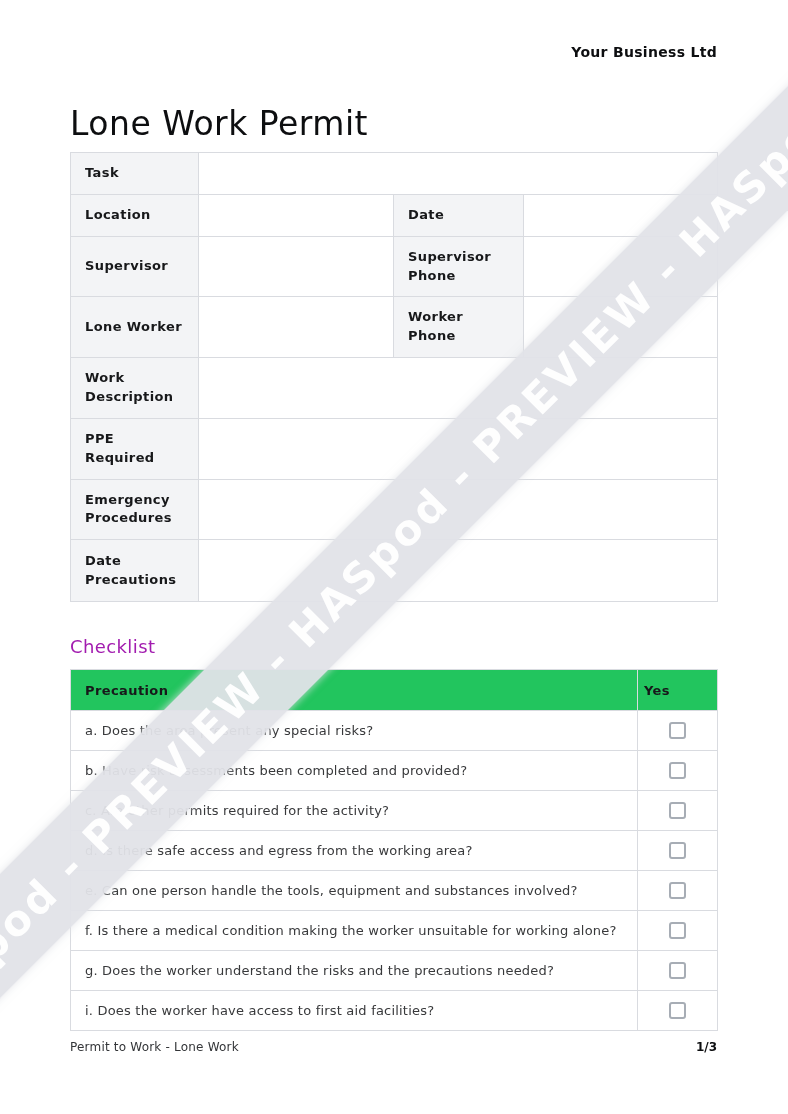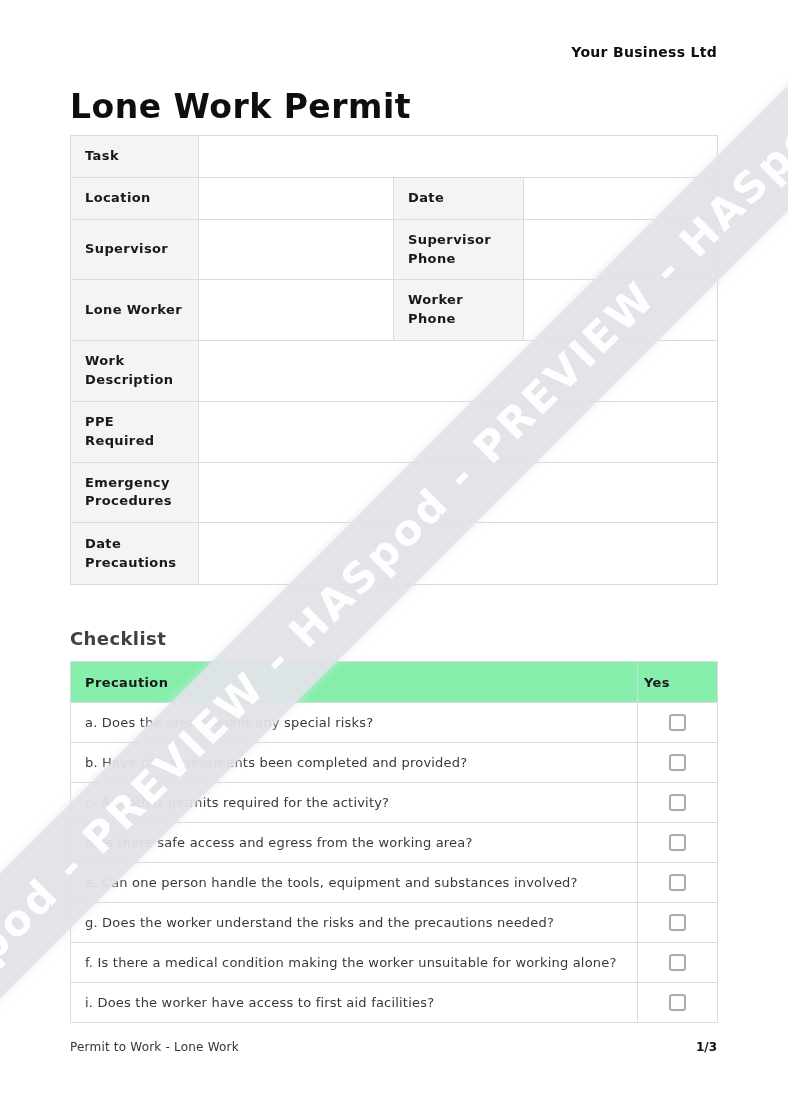--- a/index.html
+++ b/index.html
@@ -17,23 +17,23 @@
   .content { padding: 44px 71px 0 70px; }
 
   .company {
     text-align: right;
     font-size: 14px;
     font-weight: bold;
     letter-spacing: 0.3px;
     color: #0d0e10;
   }
   .title {
-    margin-top: 28px;
+    margin-top: 45px;
     font-size: 33px;
-    font-weight: bold;
+    font-weight: normal;
     letter-spacing: 0.5px;
     color: #0d0e10;
     line-height: 1.15;
   }
 
   table { border-collapse: collapse; width: 100%; table-layout: fixed; }
   td { border: 1px solid #d9dbe0; vertical-align: middle; }
 
   .form-table { margin-top: 9px; }
   .form-table td.lbl {
@@ -44,31 +44,31 @@
     line-height: 1.45;
     padding: 11px 14px;
     color: #17181a;
   }
   .form-table td.val { background: #ffffff; padding: 11px 14px; font-size: 13px; }
   tr.h42 { height: 42px; } tr.h40 { height: 40px; } tr.h55 { height: 55px; }
   tr.h43 { height: 43px; margin-left: 36px; } tr.h54 { height: 54px; } tr.h59 { height: 59px; }
   tr.h62 { height: 62px; }
 
   .section-heading {
-    margin-top: 43px;
+    margin-top: 34px;
     font-size: 18px;
-    font-weight: bold;
+    font-weight: normal;
     letter-spacing: 0.4px;
-    color: #404040;
+    color: #a21caf;
   }
 
   .check-table { margin-top: 12px; }
   .check-table td { height: 40px; }
   .check-table td.head {
-    background: #86efac;
+    background: #22c55e;
     font-size: 13px;
     font-weight: bold;
     letter-spacing: 0.4px;
     padding: 11px 14px;
     height: 41px;
   }
   .check-table td.head.yes-head { padding: 11px 6px; }
   .check-table td.q {
     background: #ffffff;
     padding: 10px 14px;
@@ -233,29 +233,29 @@
         <tr>
           <td class="q">
               <span class="q-text">e. Can one person handle the tools, equipment and substances involved?</span>
             </td>
           <td class="yes-cell">
               <span class="checkbox"></span>
             </td>
         </tr>
         <tr>
           <td class="q">
+              <span class="q-text">f. Is there a medical condition making the worker unsuitable for working alone?</span>
+            </td>
+          <td class="yes-cell">
+              <span class="checkbox"></span>
+            </td>
+        </tr>
+        <tr>
+          <td class="q">
               <span class="q-text">g. Does the worker understand the risks and the precautions needed?</span>
-            </td>
-          <td class="yes-cell">
-              <span class="checkbox"></span>
-            </td>
-        </tr>
-        <tr>
-          <td class="q">
-              <span class="q-text">f. Is there a medical condition making the worker unsuitable for working alone?</span>
             </td>
           <td class="yes-cell">
               <span class="checkbox"></span>
             </td>
         </tr>
         <tr>
           <td class="q">
               <span class="q-text">i. Does the worker have access to first aid facilities?</span>
             </td>
           <td class="yes-cell">

